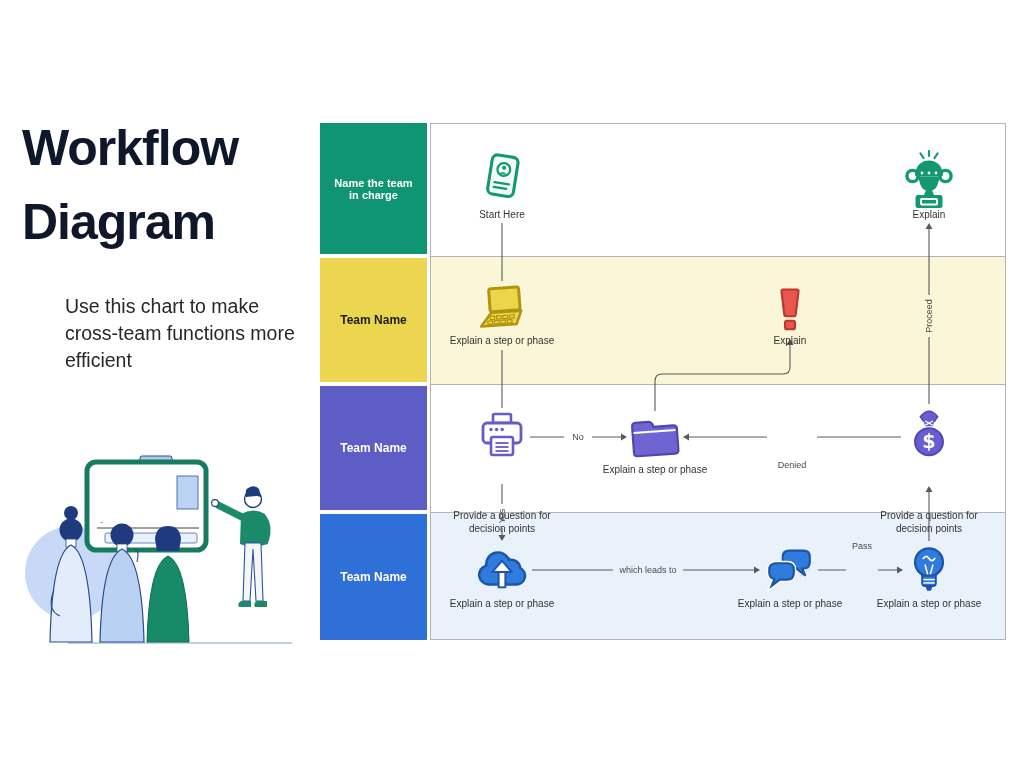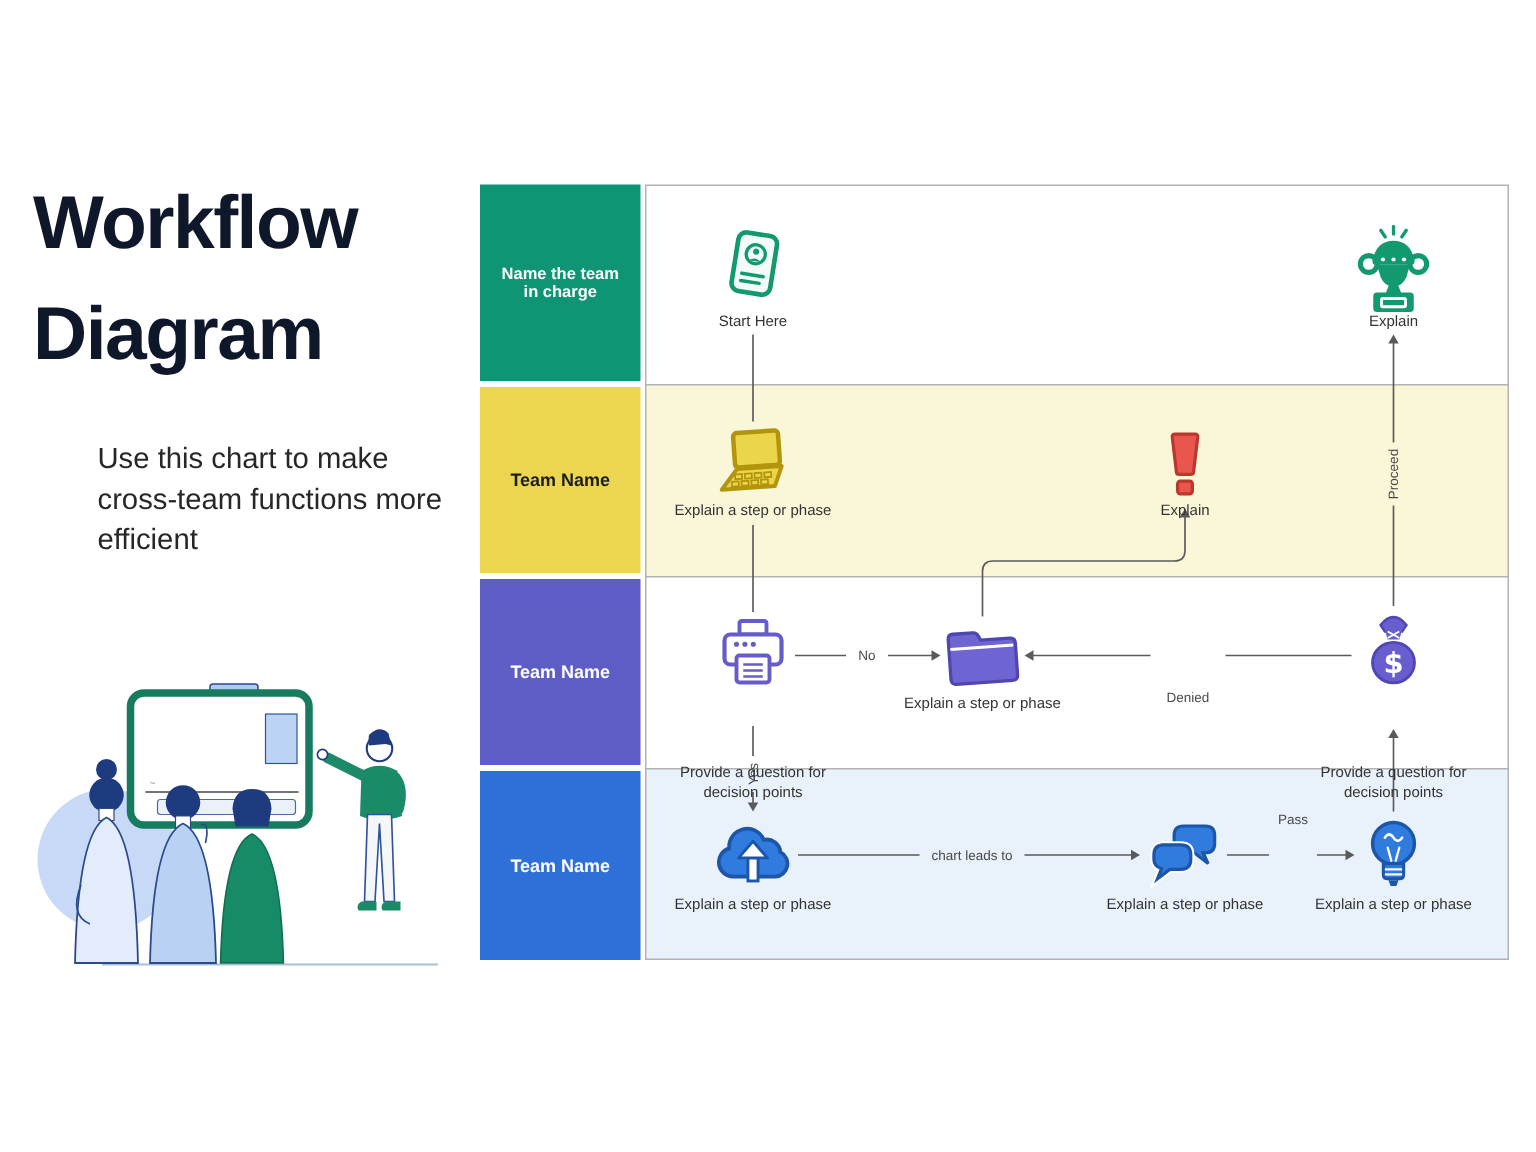--- a/index.html
+++ b/index.html
@@ -113,21 +113,21 @@
       <path d="M307 314 l-6 -3.5 v7 z"></path>
       <path d="M363 314 l6 -3.5 v7 z"></path>
       <path d="M440 447 l-6 -3.5 v7 z"></path>
       <path d="M583 447 l-6 -3.5 v7 z"></path>
       <path d="M470 216 l-3.5 6 h7 z"></path>
     </g>
   </svg>
 
   <span class="abs clabel" style="left:258px;top:314px;text-align:right;">No</span>
   <span class="abs clabel" style="left:472px;top:314px;margin-top:28px;">Denied</span>
-  <span class="abs clabel" style="left:328px;top:447px;">chart leads to</span>
+  <span class="abs clabel" style="left:328px;top:447px;">which leads to</span>
   <span class="abs clabel" style="left:542px;top:423px;">Pass</span>
   <span class="abs clabel vert" style="left:609px;top:193px;">Proceed</span>
   <span class="abs clabel vert" style="left:182px;top:393px;">Yes</span>
 
   <div class="abs node" style="left:182px;top:55px;">
     <svg width="54" height="56" viewBox="0 0 56 56">
       <g transform="rotate(9 28 28)">
         <rect x="15" y="5" width="27" height="41" rx="5.5" fill="#f2fbf7" stroke="#12996F" stroke-width="3.2"></rect>
         <circle cx="28.5" cy="19" r="6.6" fill="none" stroke="#12996F" stroke-width="2.3"></circle>
         <circle cx="28.5" cy="17.2" r="2.1" fill="#12996F"></circle>

